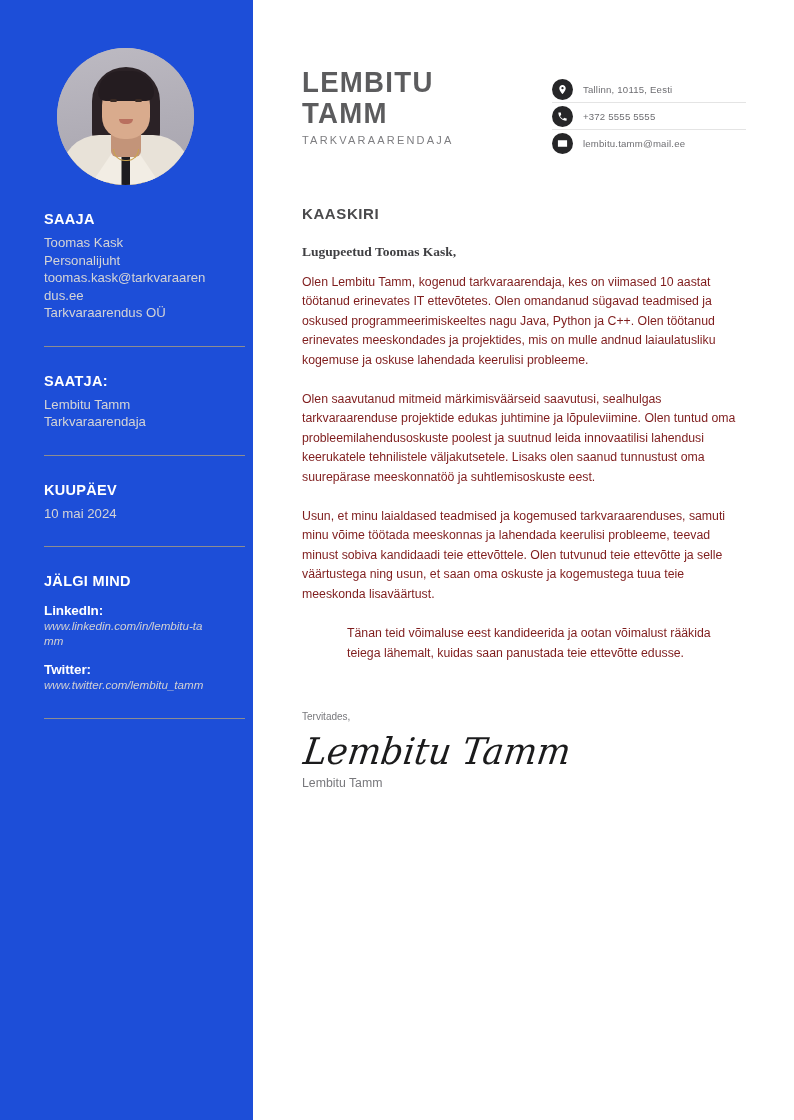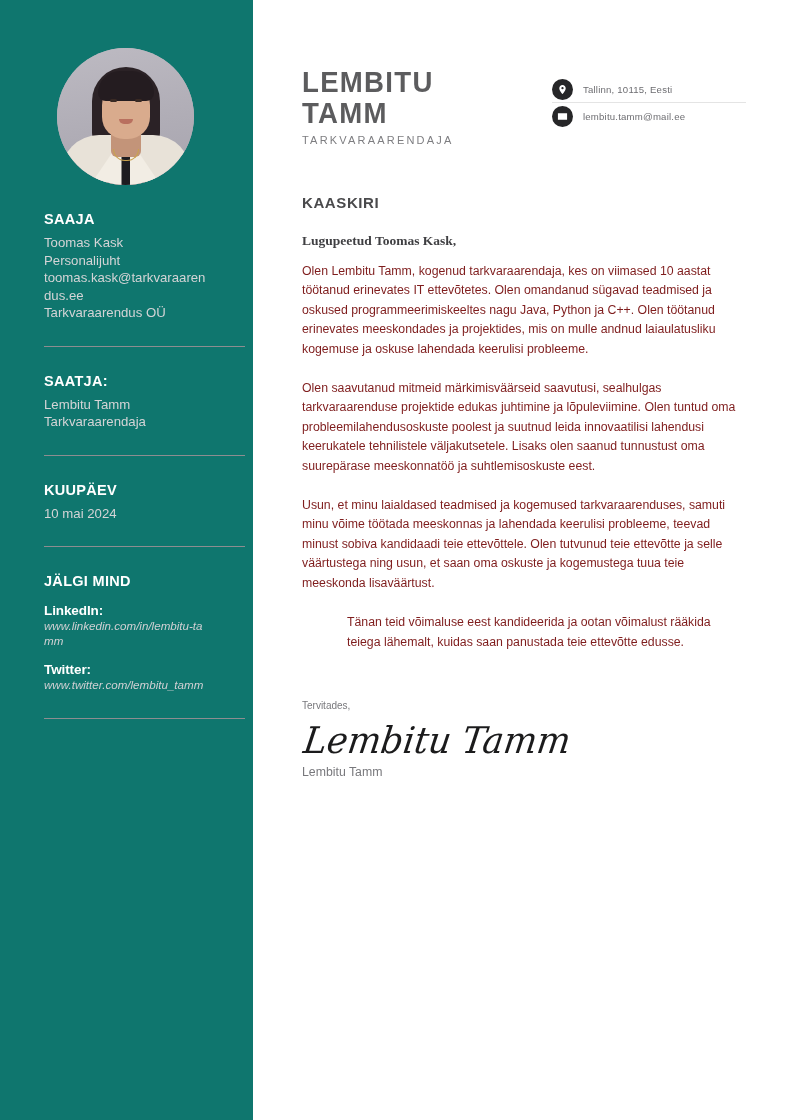--- a/index.html
+++ b/index.html
@@ -18,21 +18,21 @@
     height: 1120px;
     background: #ffffff;
     display: flex;
   }
 
   
   .sidebar {
     width: 253px;
     min-width: 253px;
     height: 1120px;
-    background: #0f766e;
+    background: #1d4ed8;
     padding: 0 42px 0 44px;
     position: relative;
   }
 
   .photo-wrap {
     margin-top: 48px;
     width: 137px;
     height: 137px;
     margin-left: 13px;
     border-radius: 50%;
@@ -327,20 +327,28 @@
 
         <div class="contact-item">
           <span class="c-icon">
             <svg viewBox="0 0 24 24">
                 <path d="M12 2C8.1 2 5 5.1 5 9c0 5.2 7 13 7 13s7-7.8 7-13c0-3.9-3.1-7-7-7zm0 9.5A2.5 2.5 0 1 1 12 6.5a2.5 2.5 0 0 1 0 5z"></path>
               </svg>
           </span>
           <span class="c-text">Tallinn, 10115, Eesti</span>
         </div>
 
+        <div class="contact-item">
+          <span class="c-icon">
+            <svg viewBox="0 0 24 24">
+                <path d="M6.6 10.8c1.4 2.8 3.8 5.1 6.6 6.6l2.2-2.2c.3-.3.7-.4 1-.2 1.2.4 2.4.6 3.6.6.6 0 1 .4 1 1V20c0 .6-.4 1-1 1-9.4 0-17-7.6-17-17 0-.6.4-1 1-1h3.5c.6 0 1 .4 1 1 0 1.3.2 2.5.6 3.6.1.4 0 .8-.2 1l-2.3 2.2z"></path>
+              </svg>
+          </span>
+          <span class="c-text">+372 5555 5555</span>
+        </div>
 
         <div class="contact-item">
           <span class="c-icon">
             <svg viewBox="0 0 24 24">
                 <path d="M2 5h20v14H2V5zm10 7.2L3.4 6.4h17.2L12 12.2zM3.4 17.6l5.6-4.6 3 2 3-2 5.6 4.6H3.4z"></path>
               </svg>
           </span>
           <span class="c-text">lembitu.tamm@mail.ee</span>
         </div>
 

